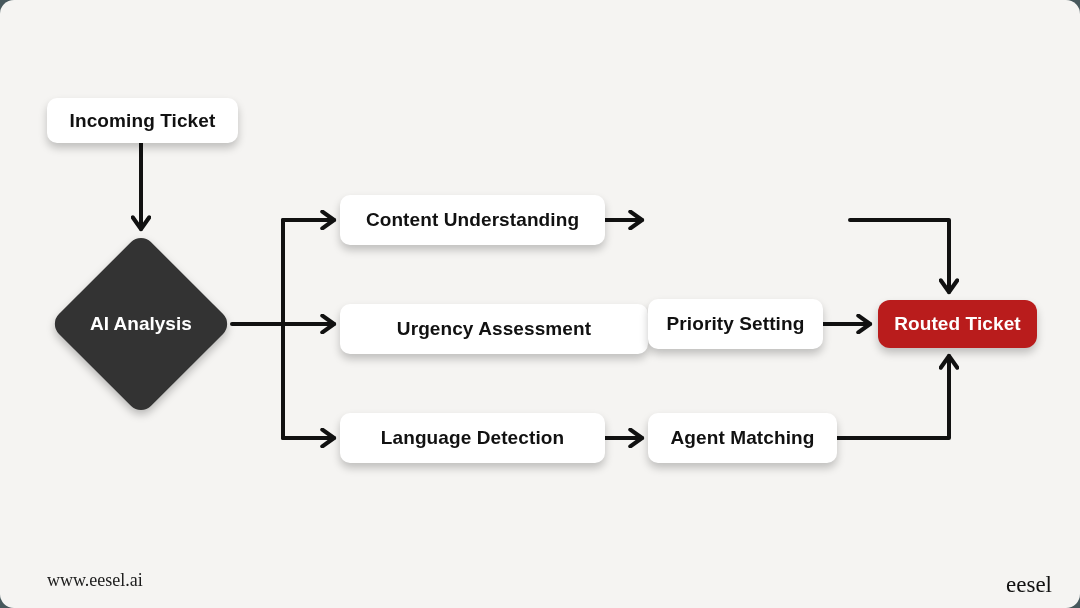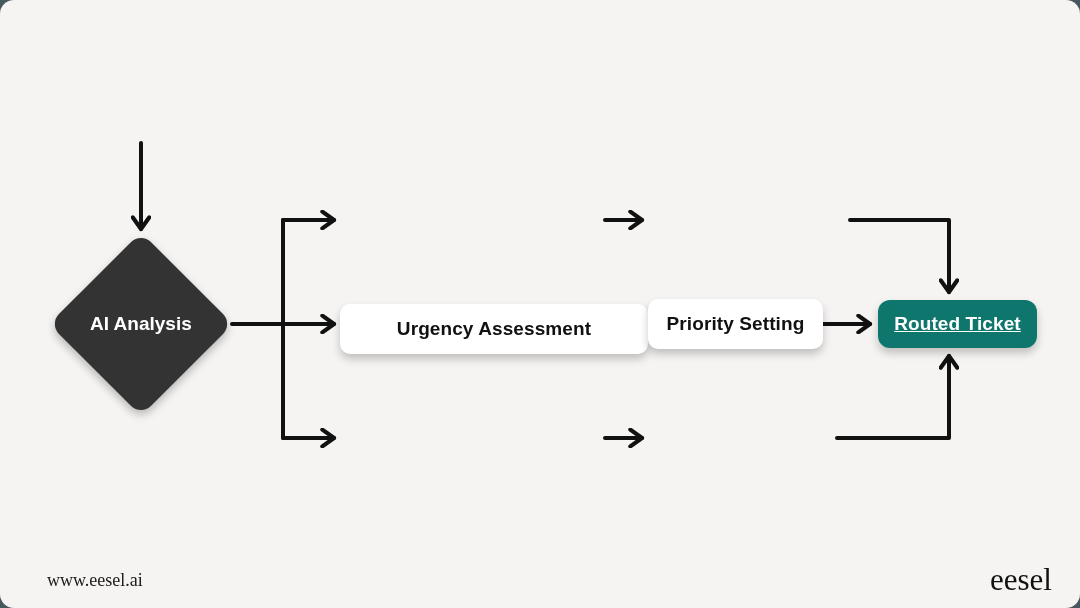--- a/index.html
+++ b/index.html
@@ -30,24 +30,23 @@
     background: #ffffff;
     border-radius: 10px;
     box-shadow: 0 5px 9px rgba(0,0,0,0.22);
     color: #111111;
     font-size: 19px;
     font-weight: 700;
     letter-spacing: 0.1px;
     white-space: nowrap;
   }
   .node.dark {
-    background: #0f766e;
+    background: #b91c1c;
     color: #ffffff;
     border-radius: 12px;
-    text-decoration: underline;
   }
   .diamond {
     position: absolute;
     left: 76px;
     top: 259px;
     width: 130px;
     height: 130px;
     background: #333333;
     border-radius: 14px;
     transform: rotate(45deg);
@@ -69,21 +68,21 @@
     bottom: 17px;
     font-family: "Liberation Serif", serif;
     font-size: 18px;
     color: #1c1c1c;
   }
   .footer-brand {
     position: absolute;
     right: 28px;
     bottom: 10px;
     font-family: "Liberation Serif", serif;
-    font-size: 31px;
+    font-size: 23px;
     color: #111111;
   }
   
   .n-incoming  { left: 47px;  top: 98px;  width: 191px; height: 45px; }
   .n-content   { left: 340px; top: 195px; width: 265px; height: 50px; }
   .n-team      { left: 648px; top: 195px; width: 202px; height: 50px; }
   .n-urgency   { left: 340px; top: 304px; width: 308px; height: 50px; }
   .n-priority  { left: 648px; top: 299px; width: 175px; height: 50px; }
   .n-language  { left: 340px; top: 413px; width: 265px; height: 50px; }
   .n-agent     { left: 648px; top: 413px; width: 189px; height: 50px; }
@@ -109,32 +108,36 @@
       <path d="M283,438 L334,438" marker-end="url(#arrow)"></path>
       <path d="M605,220 L642,220" marker-end="url(#arrow)"></path>
       <path d="M605,324 L642,324" marker-end="url(#arrow)"></path>
       <path d="M605,438 L642,438" marker-end="url(#arrow)"></path>
       <path d="M850,220 L949,220 L949,292" marker-end="url(#arrow)"></path>
       <path d="M823,324 L870,324" marker-end="url(#arrow)"></path>
       <path d="M837,438 L949,438 L949,356" marker-end="url(#arrow)"></path>
     </g>
   </svg>
 
+  <div class="node n-incoming">Incoming Ticket</div>
 
   <div class="diamond">
     <span class="label">AI Analysis</span>
   </div>
 
+  <div class="node n-content">Content Understanding</div>
 
 
   <div class="node n-urgency">Urgency Assessment</div>
 
   <div class="node n-priority">Priority Setting</div>
 
+  <div class="node n-language">Language Detection</div>
 
+  <div class="node n-agent">Agent Matching</div>
 
   <div class="node dark n-routed">Routed Ticket</div>
 
   <div class="footer-site">www.eesel.ai</div>
 
   <div class="footer-brand">eesel</div>
 
 </div>
 
 </body></html>

